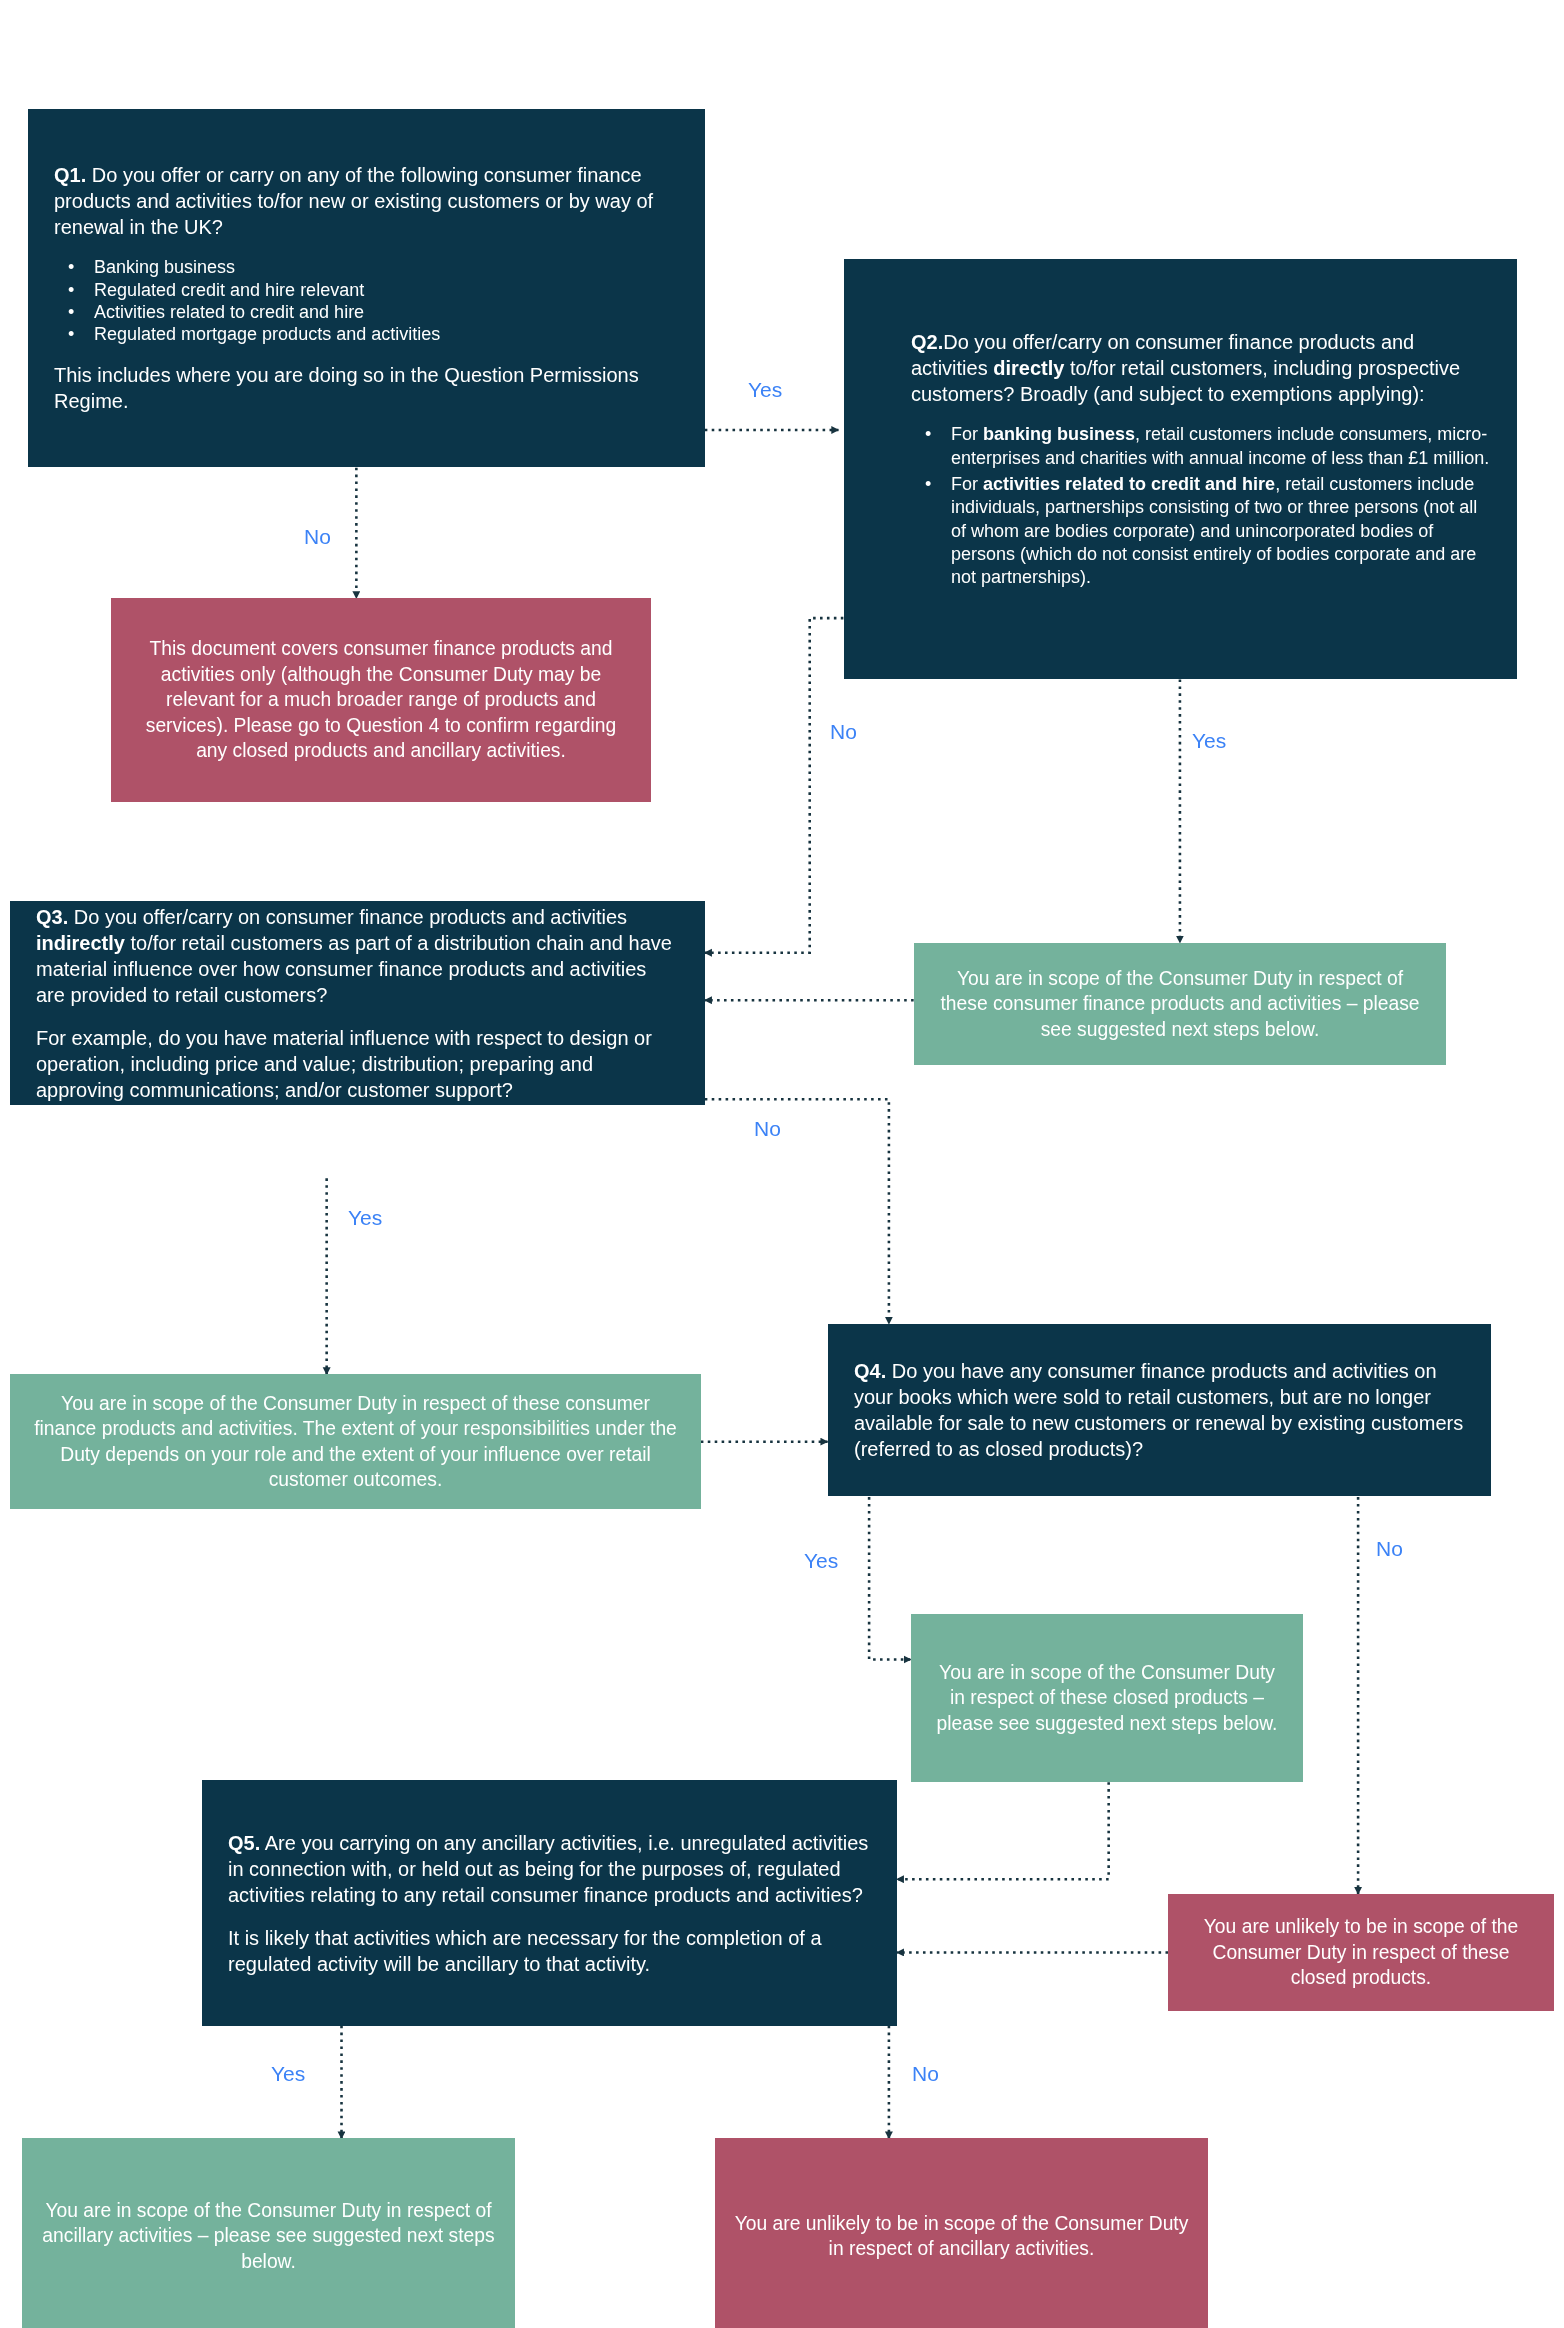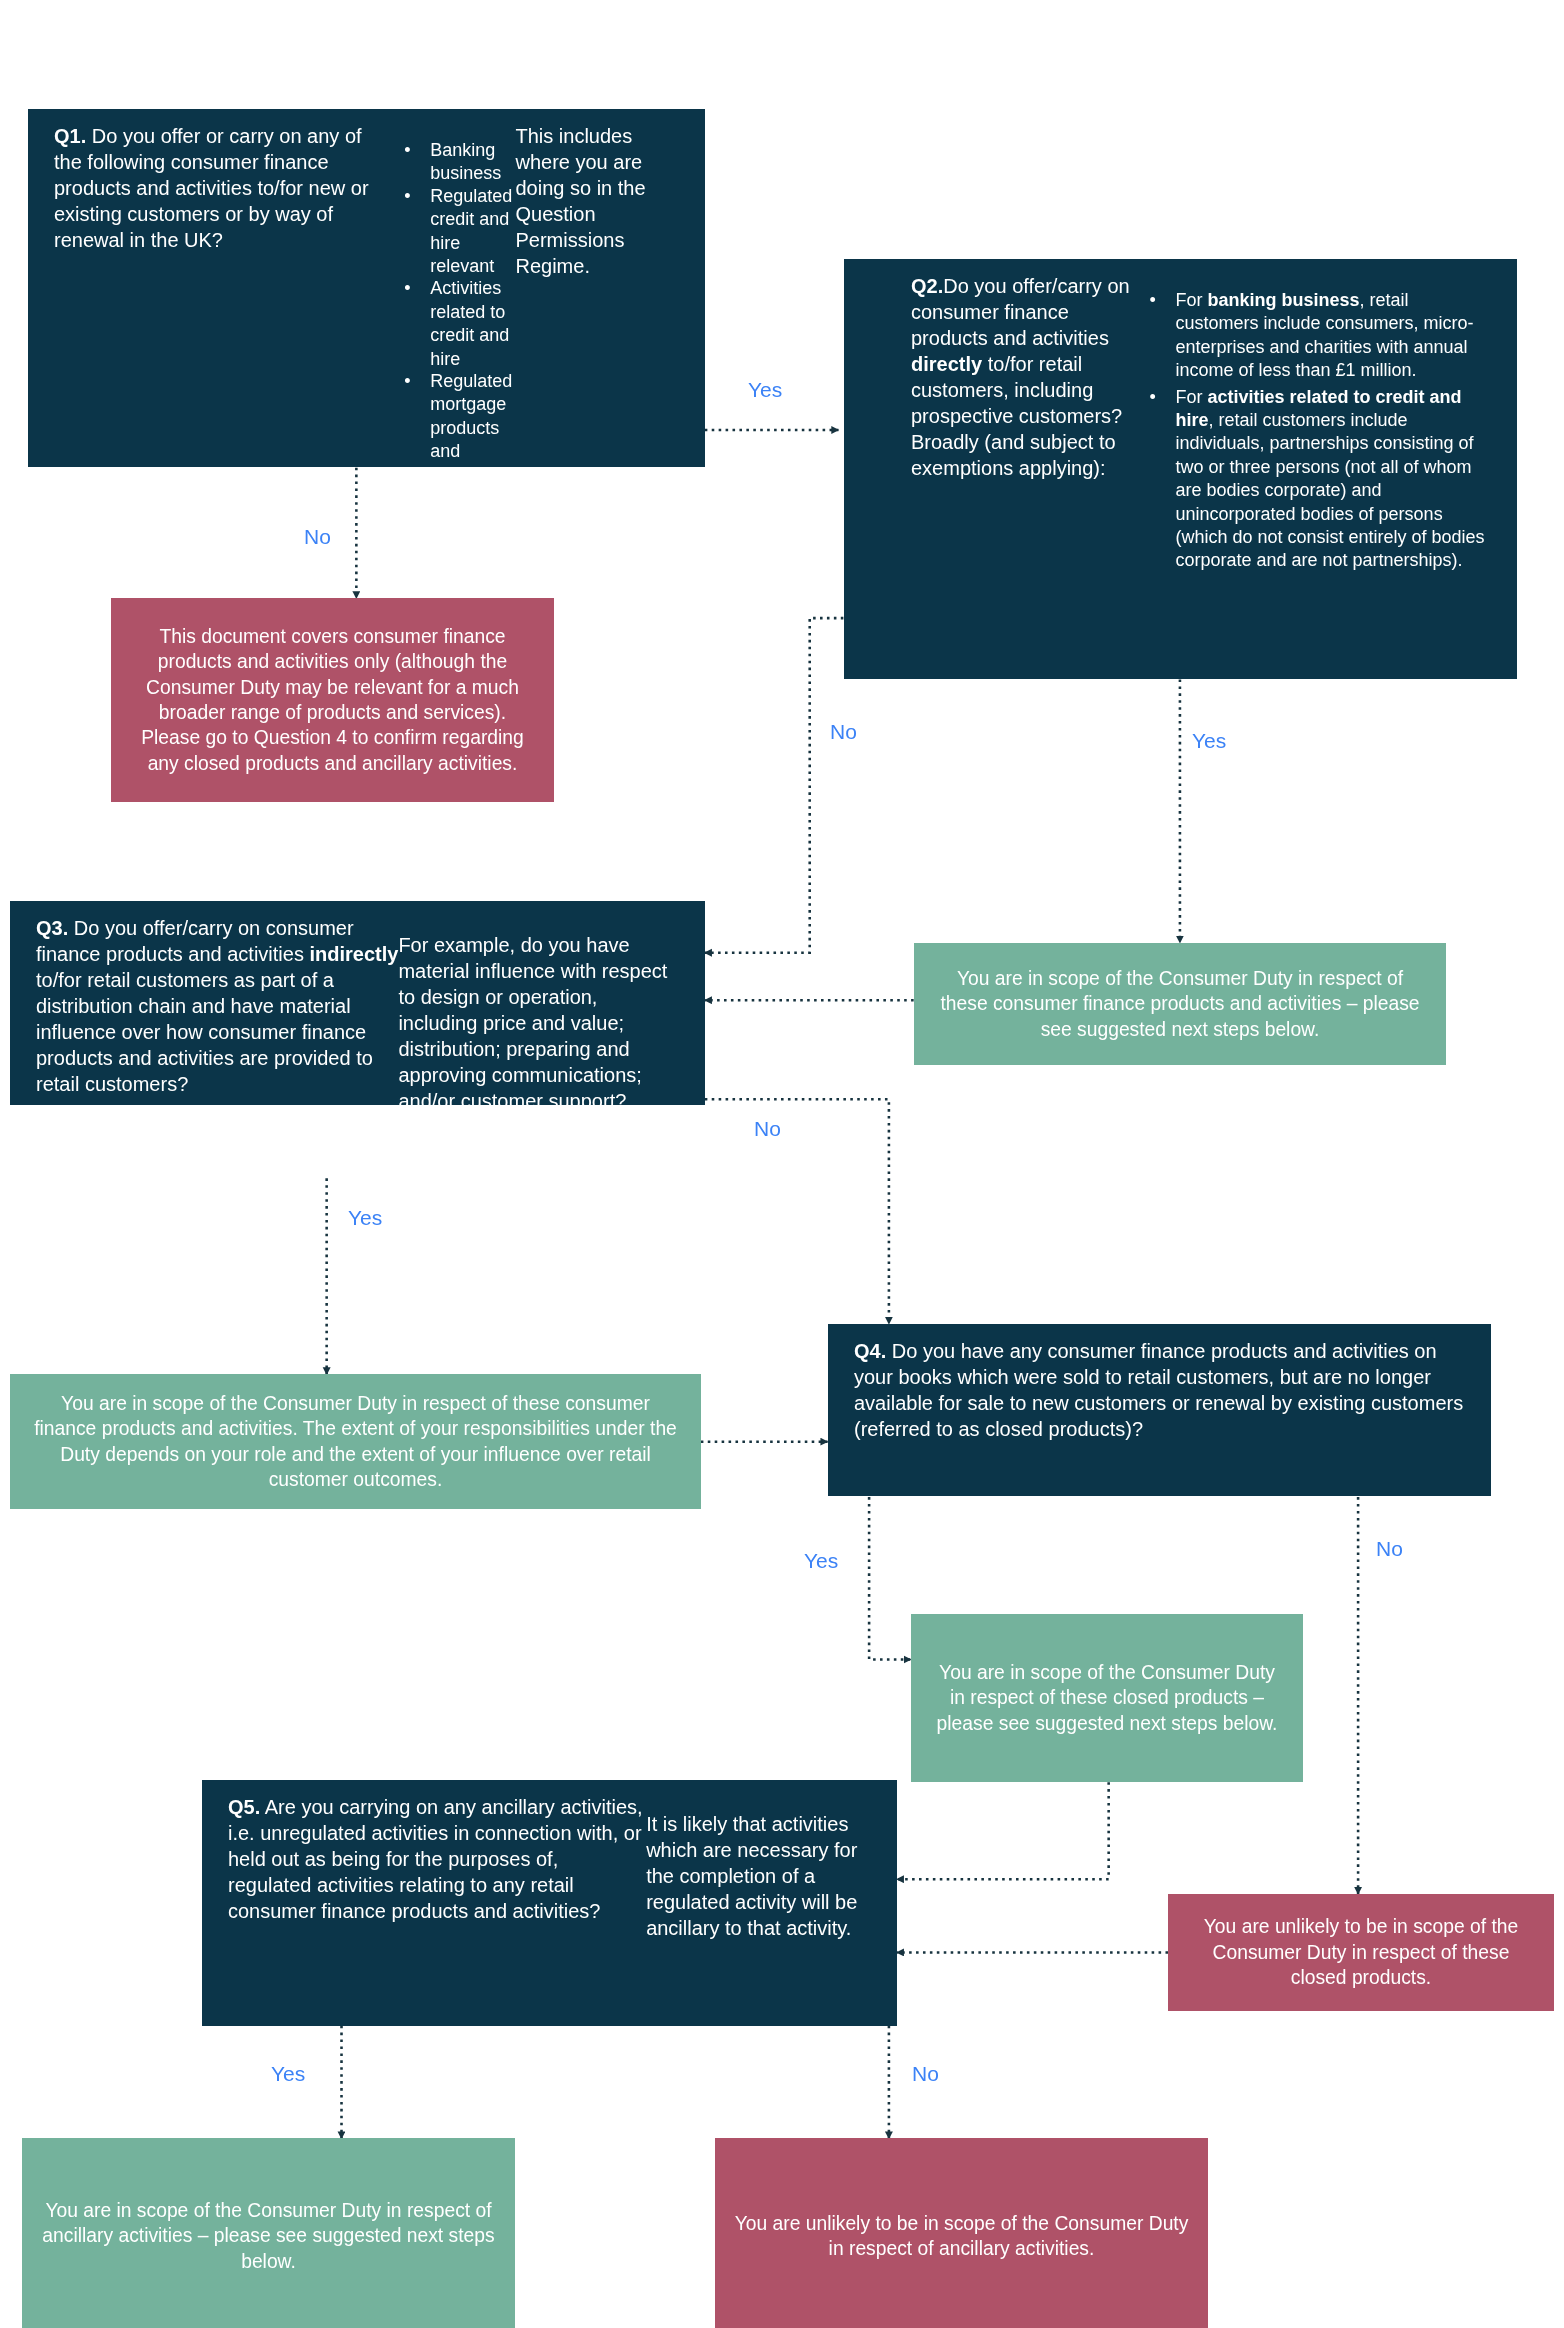--- a/index.html
+++ b/index.html
@@ -21,21 +21,21 @@
     position: absolute;
     box-sizing: border-box;
     color: #ffffff;
     z-index: 3;
   }
   .node .inner {
     width: 100%;
     height: 100%;
     box-sizing: border-box;
     display: flex;
-    flex-direction: row;
+    flex-direction: column;
     justify-content: center;
   }
   .q-box {
     background: #0b3549;
   }
   .r-box {
     background: #af5268;
   }
   .g-box {
     background: #74b29c;
@@ -179,21 +179,21 @@
   <div class="node q-box" style="left:844px; top:259px; width:673px; height:420px;padding-left:41px;">
     <div class="inner">
       <p class="ptxt"><b>Q2.</b><span>Do you offer/carry on consumer finance products and activities </span><b>directly</b><span> to/for retail customers, including prospective customers? Broadly (and subject to exemptions applying):</span></p>
       <ul class="spaced">
         <li><span>For </span><b>banking business</b><span>, retail customers include consumers, micro-enterprises and charities with annual income of less than £1 million.</span></li>
         <li><span>For </span><b>activities related to credit and hire</b><span>, retail customers include individuals, partnerships consisting of two or three persons (not all of whom are bodies corporate) and unincorporated bodies of persons (which do not consist entirely of bodies corporate and are not partnerships).</span></li>
       </ul>
     </div>
   </div>
 
-  <div class="node r-box" style="left:111px; top:598px; width:443px; height:204px;">
+  <div class="node r-box" style="left:111px; top:598px; width:540px; height:204px;">
     <div class="inner">
       <p class="rtxt">This document covers consumer finance products and activities only (although the Consumer Duty may be relevant for a much broader range of products and services). Please go to Question 4 to confirm regarding any closed products and ancillary activities.</p>
     </div>
   </div>
 
   <div class="node q-box" style="left:10px; top:901px; width:695px; height:204px;">
     <div class="inner">
       <p class="ptxt"><b>Q3.</b> <span>Do you offer/carry on consumer finance products and activities </span><b>indirectly</b><span> to/for retail customers as part of a distribution chain and have material influence over how consumer finance products and activities are provided to retail customers?</span></p>
       <p class="ptxt">For example, do you have material influence with respect to design or operation, including price and value; distribution; preparing and approving communications; and/or customer support?</p>
     </div>

